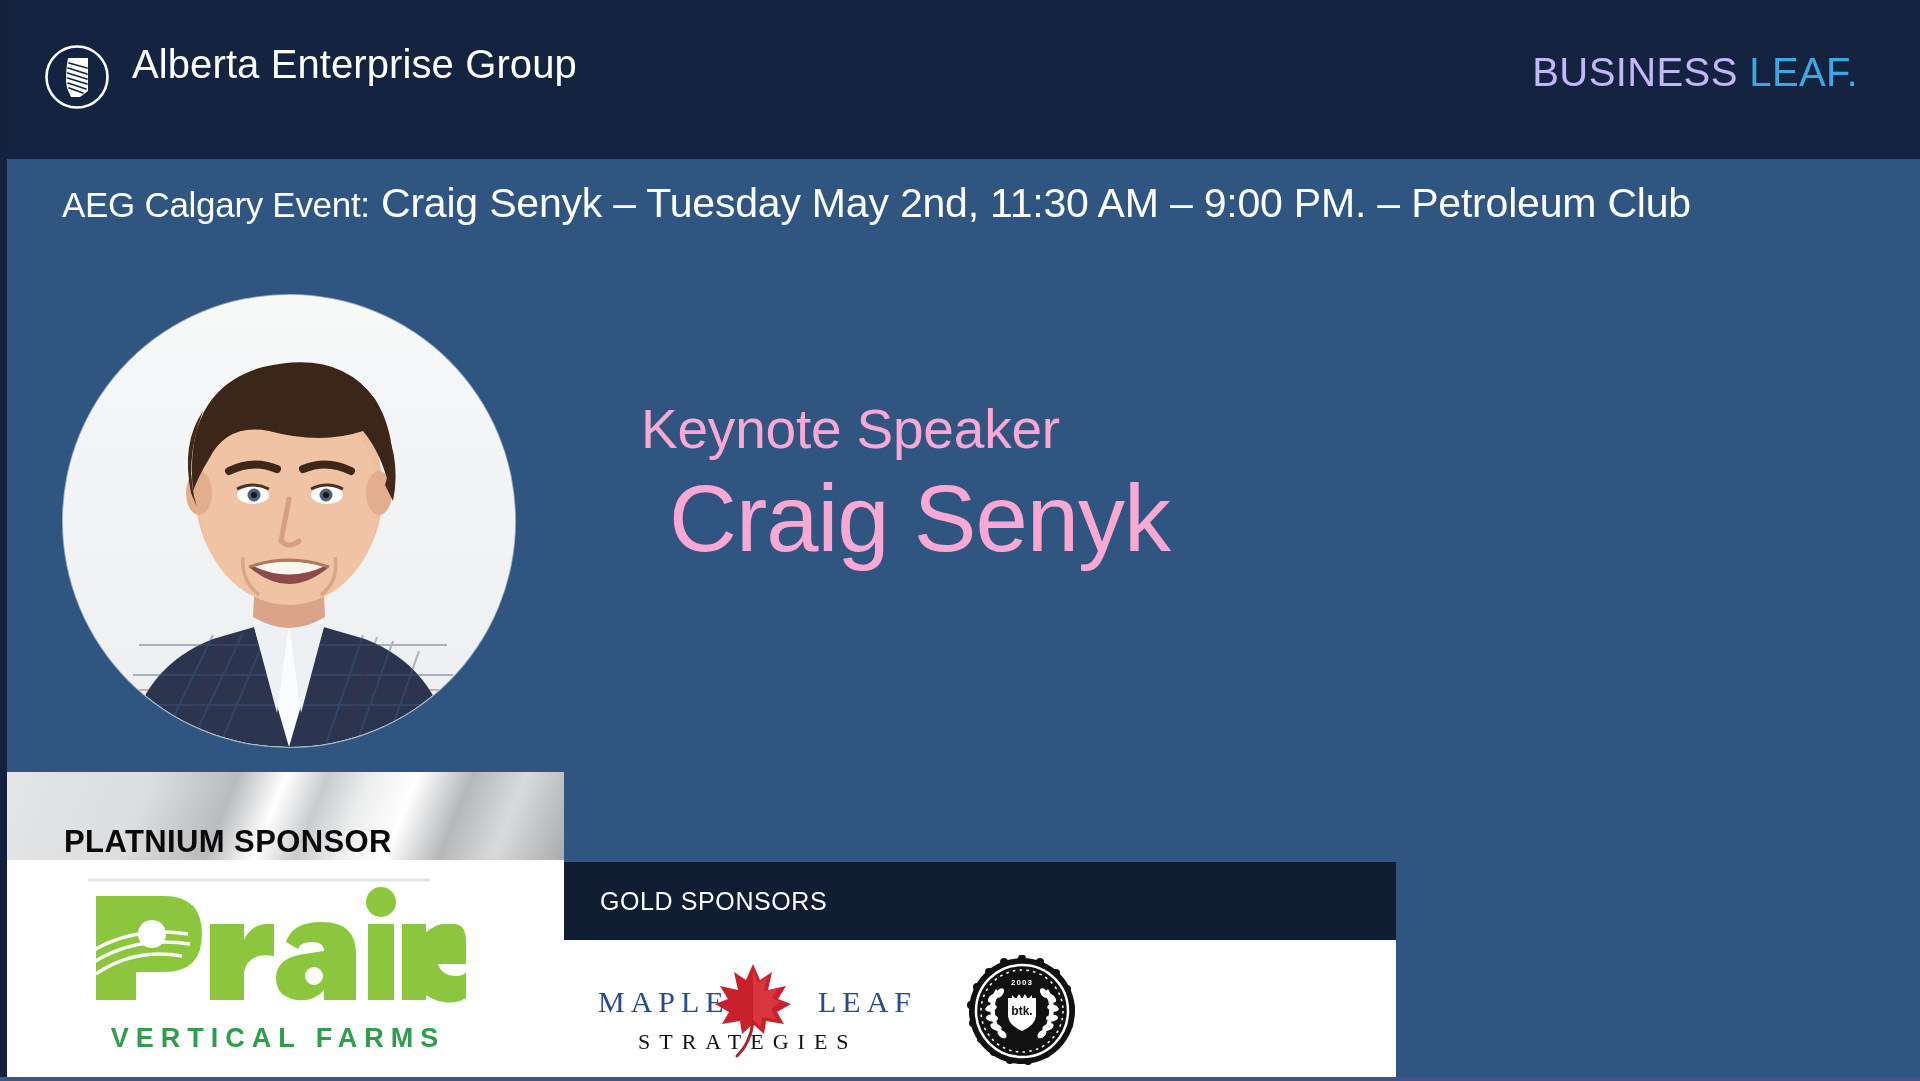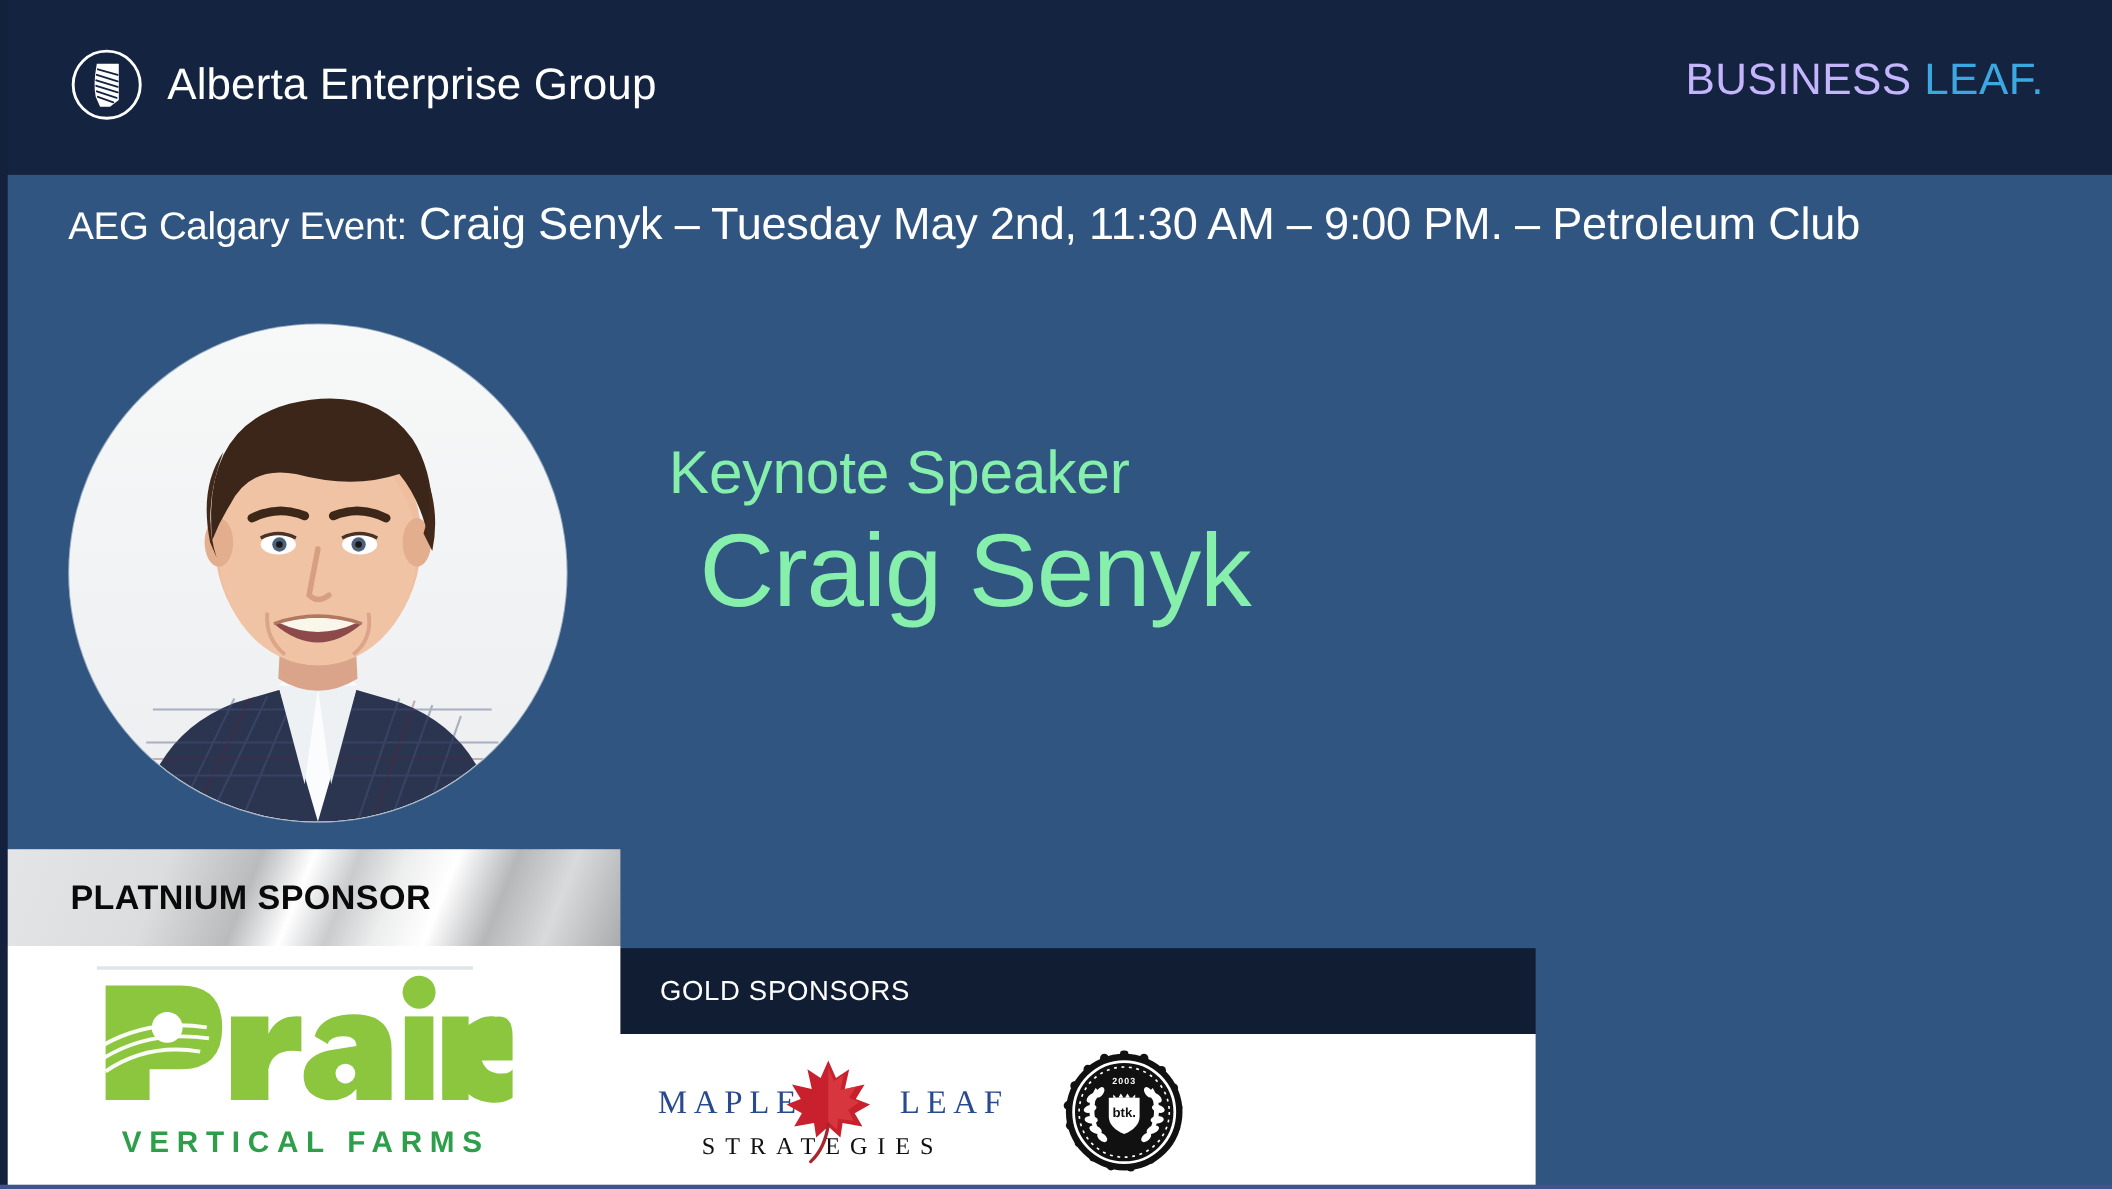--- a/index.html
+++ b/index.html
@@ -38,23 +38,22 @@
   
   .header {
     position: absolute;
     left: 0; top: 0;
     width: 1920px; height: 159px;
     background: #142440;
     z-index: 20;
   }
   .brand {
     position: absolute;
-    left: 64px; top: 44px;
+    left: 44px; top: 44px;
     display: flex;
-    align-items: center;
     gap: 22px;
   }
   .brand-mark {
     width: 66px; height: 66px;
     flex: 0 0 auto;
   }
   .brand-name {
     color: #ffffff;
     font-size: 40px;
     font-weight: 400;
@@ -106,22 +105,22 @@
     border-radius: 50%;
     overflow: hidden;
     background: #f2f3f4;
     box-shadow: 0 0 0 1px rgba(255,255,255,0.55);
   }
   .portrait svg { display: block; width: 100%; height: 100%; }
 
   
   .speaker-block {
     position: absolute;
-    left: 608px; top: 242px;
-    color: #86efac;
+    left: 641px; top: 242px;
+    color: #f9a8d4;
   }
   .speaker-role {
     font-size: 55px;
     font-weight: 300;
     line-height: 1.05;
     letter-spacing: -0.2px;
   }
   .speaker-name {
     margin-top: 12px;
     font-size: 94px;
@@ -143,21 +142,21 @@
         #dcdddf 26%,
         #b9bbbd 40%,
         #ffffff 48%,
         #c9cbcd 55%,
         #eceded 62%,
         #ffffff 70%,
         #b5b7b9 79%,
         #d9dadb 88%,
         #a9abad 100%);
     display: flex;
-    align-items: center;
+    align-items: flex-end;
   }
   .platinum-label {
     margin-left: 64px;
     color: #0a0a0a;
     font-size: 31px;
     font-weight: 700;
     letter-spacing: 0.4px;
   }
 
   

